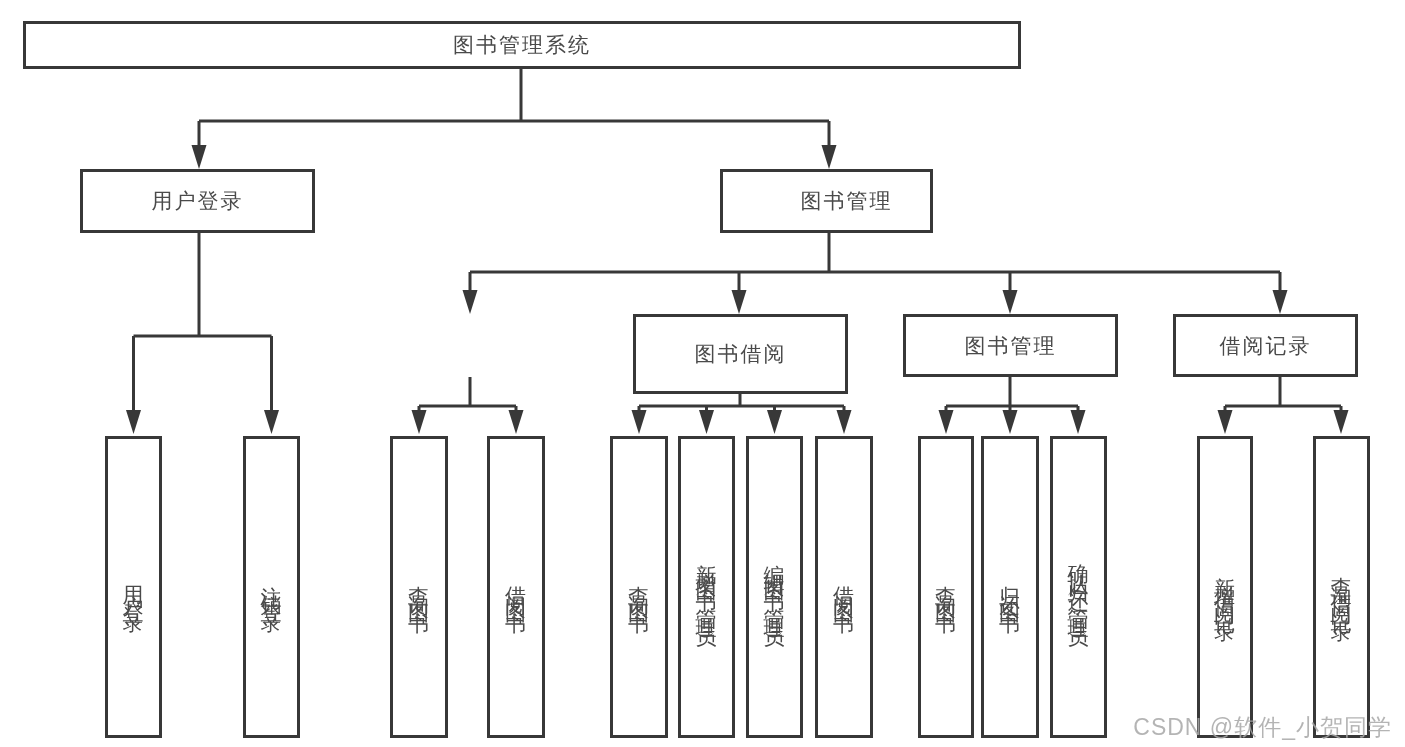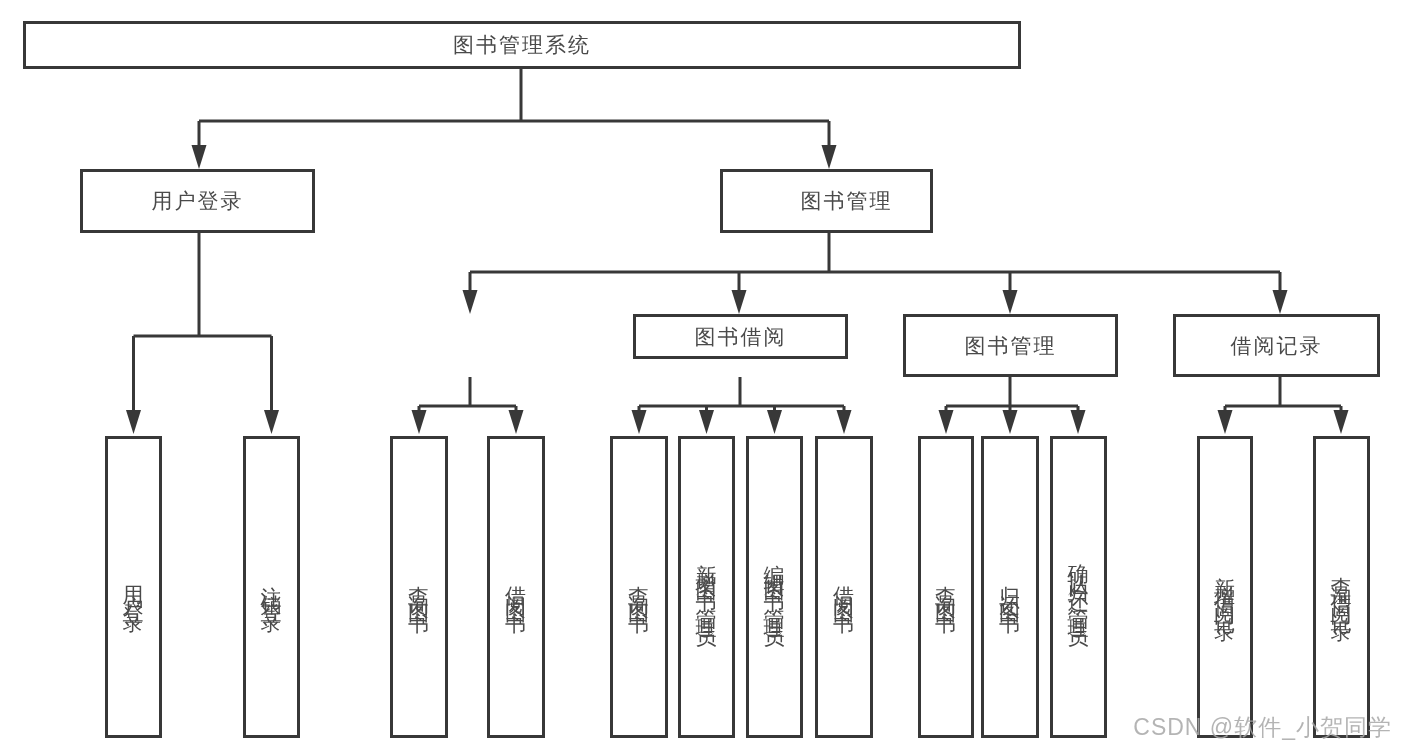--- a/index.html
+++ b/index.html
@@ -106,23 +106,23 @@
       <polygon points="1225,434 1217.5,410 1232.5,410"></polygon>
       <polygon points="1341,434 1333.5,410 1348.5,410"></polygon>
     </g>
   </svg>
 
   <div class="box" style="left:23px; top:21px; width:998px; height:48px;">图书管理系统</div>
 
   <div class="box" style="left:80px; top:169px; width:235px; height:64px;">用户登录</div>
   <div class="box" style="left:720px; top:169px; width:213px; height:64px;padding-left:40px;">图书管理</div>
 
-  <div class="box" style="left:633px; top:314px; width:215px; height:45px;">图书借阅</div>
+  <div class="box" style="left:633px; top:314px; width:215px; height:80px;">图书借阅</div>
   <div class="box" style="left:903px; top:314px; width:215px; height:63px;">图书管理</div>
-  <div class="box" style="left:1173px; top:314px; width:207px; height:63px;">借阅记录</div>
+  <div class="box" style="left:1173px; top:314px; width:185px; height:63px;">借阅记录</div>
 
   <div class="box vbox" style="left:105px; top:436px; width:57px; height:302px;">用户登录</div>
   <div class="box vbox" style="left:243px; top:436px; width:57px; height:302px;">注销登录</div>
 
   <div class="box vbox" style="left:390px; top:436px; width:58px; height:302px;">查询图书</div>
   <div class="box vbox" style="left:487px; top:436px; width:58px; height:302px;">借阅图书</div>
 
   <div class="box vbox" style="left:610px; top:436px; width:58px; height:302px;">查询图书</div>
   <div class="box vbox" style="left:678px; top:436px; width:57px; height:302px;">新增图书（管理员）</div>
   <div class="box vbox" style="left:746px; top:436px; width:57px; height:302px;">编辑图书（管理员）</div>

